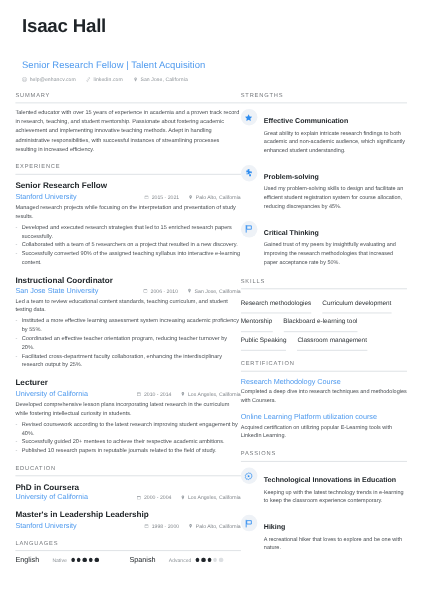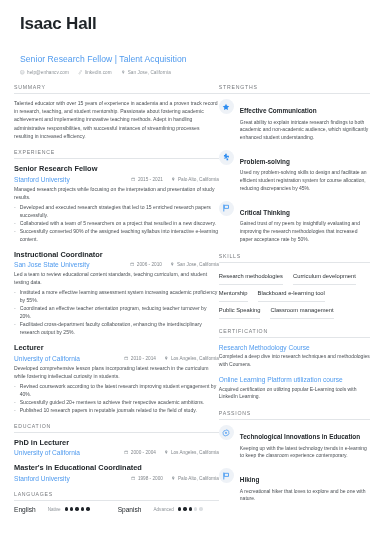--- a/index.html
+++ b/index.html
@@ -267,21 +267,21 @@
               </div>
           </div>
         </div>
       </div>
 
       <div class="sec">
         <div class="sec-title">EDUCATION</div>
         <div class="sec-rule"></div>
 
         <div class="entry">
-          <div class="entry-title">PhD in Lecturer</div>
+          <div class="entry-title">PhD in Coursera</div>
           <div class="entry-meta">
             <span class="entry-org">University of California</span>
             <span class="meta-right">
               <span class="meta-chip">
                 <span class="mini-ico">
                   <svg viewBox="0 0 16 16">
                       <rect x="2" y="3" width="12" height="11" rx="1" fill="#9aa0a5"></rect>
                       <rect x="3.2" y="6" width="9.6" height="6.8" fill="#fff"></rect>
                     </svg>
                 </span>
@@ -294,21 +294,21 @@
                       <circle cx="8" cy="5.8" r="1.5" fill="#fff"></circle>
                     </svg>
                 </span>
                 <span class="meta-txt">Los Angeles, California</span>
               </span>
             </span>
           </div>
         </div>
 
         <div class="entry">
-          <div class="entry-title">Master's in Educational Coordinated</div>
+          <div class="entry-title">Master's in Leadership Leadership</div>
           <div class="entry-meta">
             <span class="entry-org">Stanford University</span>
             <span class="meta-right">
               <span class="meta-chip">
                 <span class="mini-ico">
                   <svg viewBox="0 0 16 16">
                       <rect x="2" y="3" width="12" height="11" rx="1" fill="#9aa0a5"></rect>
                       <rect x="3.2" y="6" width="9.6" height="6.8" fill="#fff"></rect>
                     </svg>
                 </span>

